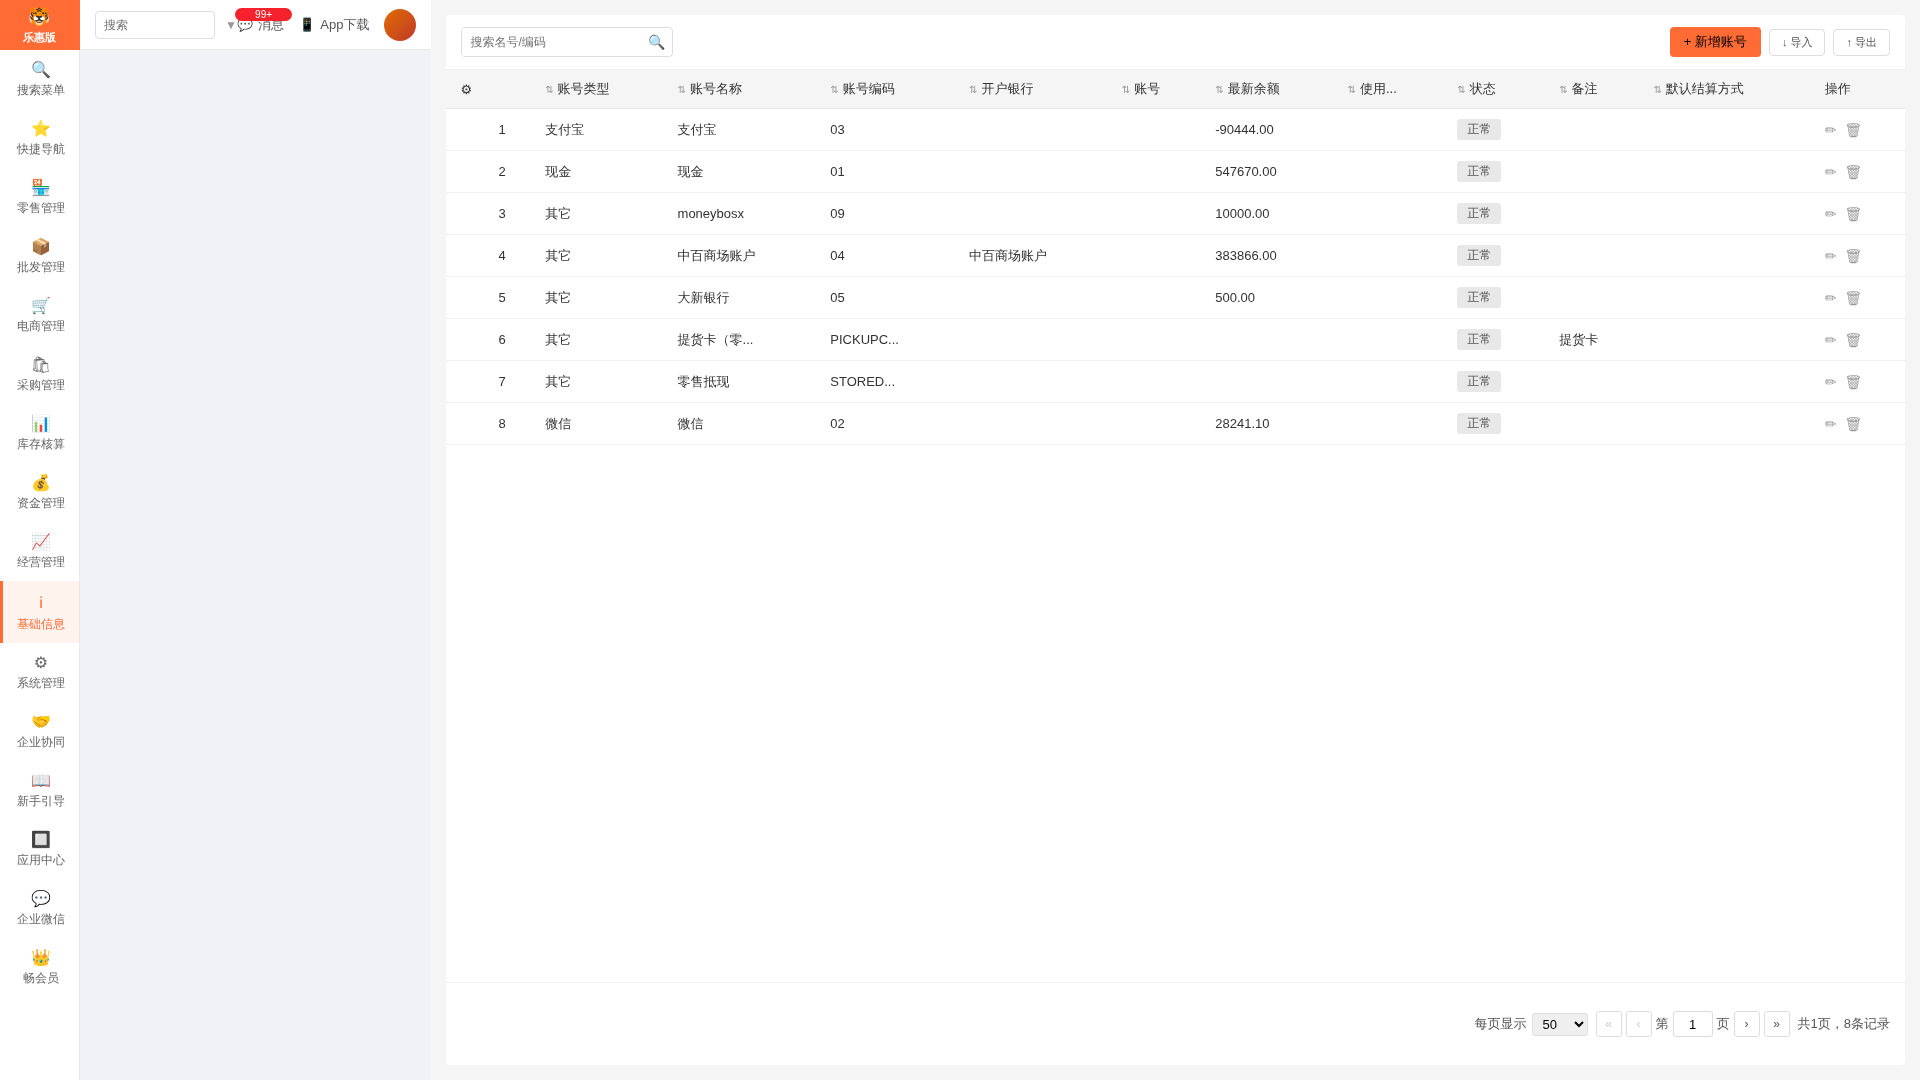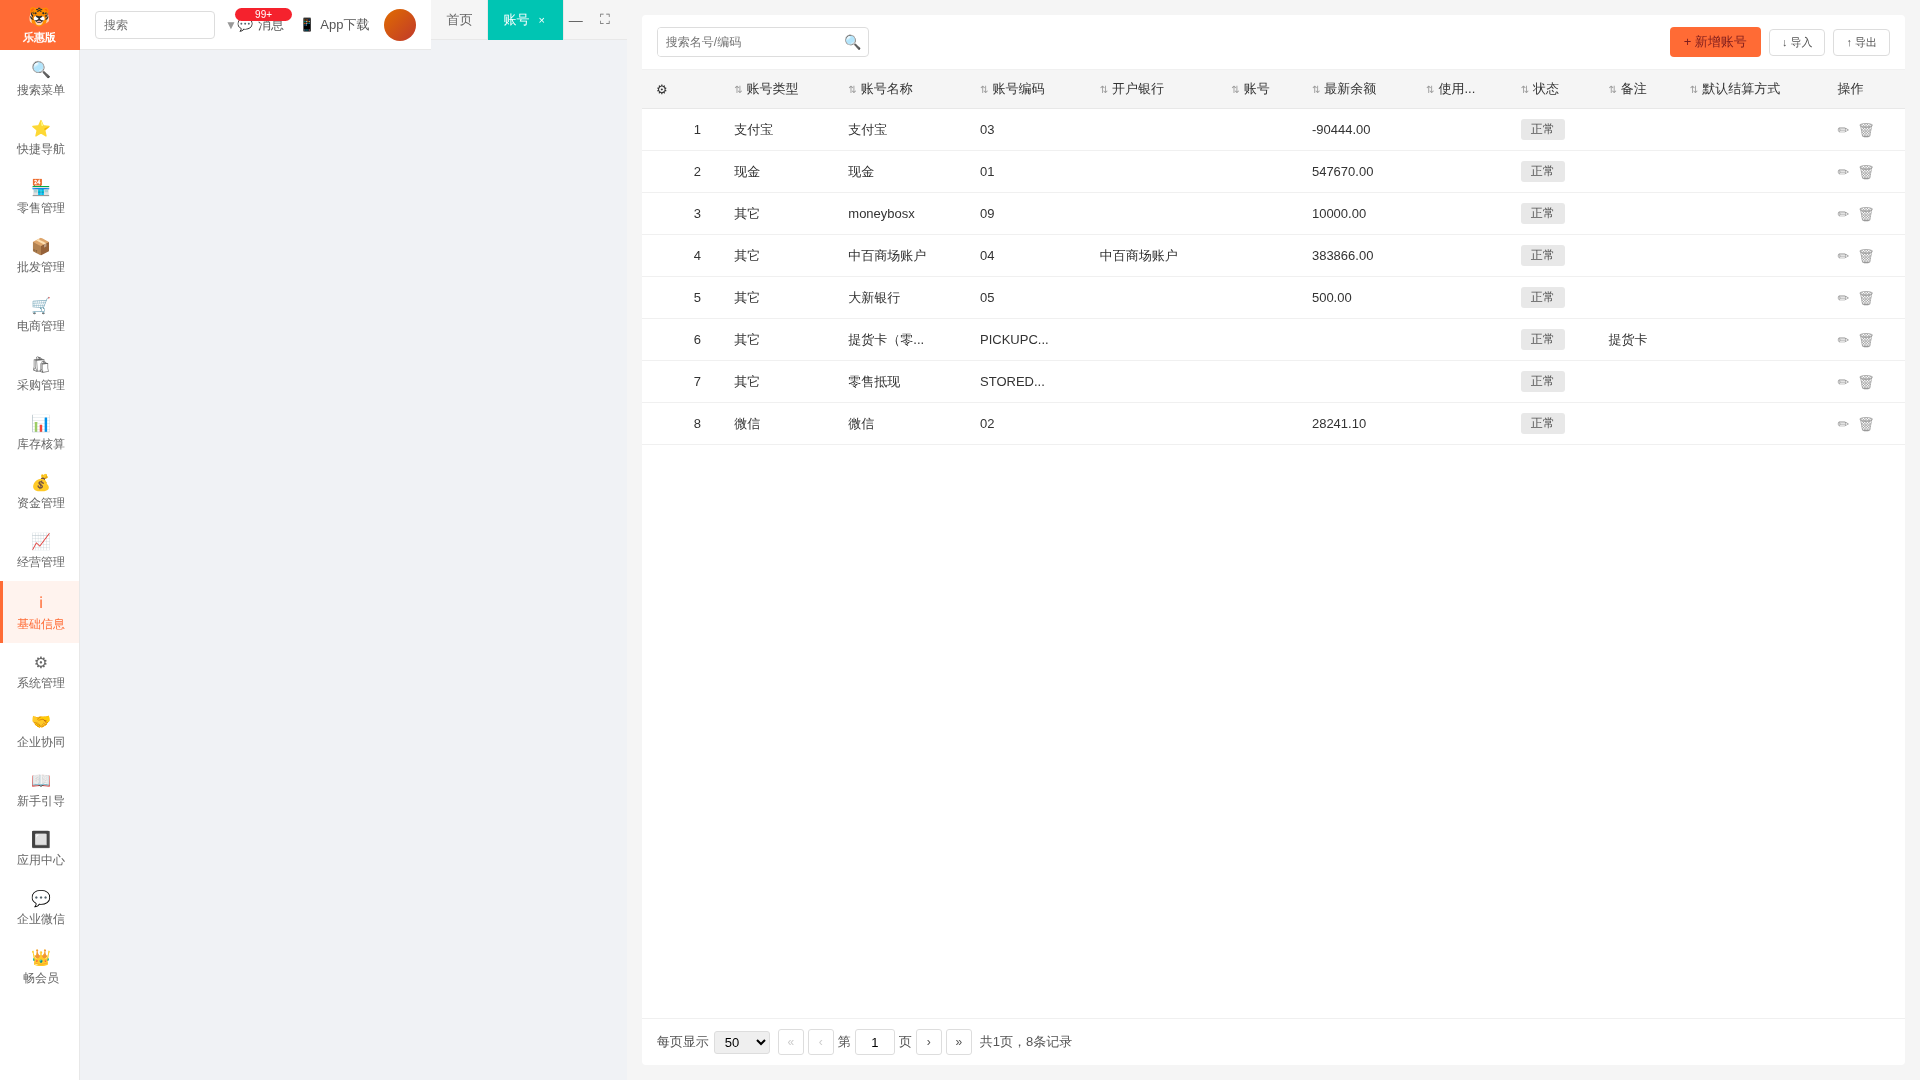--- a/index.html
+++ b/index.html
@@ -225,21 +225,21 @@
       color: #999;
       font-size: 14px;
     }
     .toolbar-right {
       display: flex;
       align-items: center;
       gap: 8px;
     }
     .btn-add {
       background: #ff6b35;
-      color: #7f1d1d;
+      color: #000000;
       border: none;
       border-radius: 4px;
       padding: 6px 14px;
       cursor: pointer;
       font-size: 13px;
       display: flex;
       align-items: center;
       gap: 4px;
     }
     .btn-outline {
@@ -300,24 +300,24 @@
       gap: 8px;
     }
     .action-btn {
       cursor: pointer;
       color: #999;
       font-size: 14px;
     }
 
     
     .pagination {
-      padding: 10px 15px;
-      display: flex;
-      align-items: center;
-      justify-content: flex-start;
+      padding: 28px 15px;
+      display: flex;
+      align-items: center;
+      justify-content: flex-end;
       gap: 8px;
       border-top: 1px solid #f0f0f0;
     }
     .page-size-wrap {
       display: flex;
       align-items: center;
       gap: 5px;
       color: #555;
       font-size: 13px;
     }
@@ -445,33 +445,20 @@
         <span class="msg-badge">99+</span>
       </div>
       <div class="app-btn">
         <span>📱</span>
         <span>App下载</span>
       </div>
       <div class="avatar" style="background: linear-gradient(135deg, #e06c00, #c0392b);"></div>
     </div>
   </div>
 
-  <div class="tab-bar">
-    <div class="tab-item">
-      <span>首页</span>
-    </div>
-    <div class="tab-item active">
-      <span>账号</span>
-      <span class="tab-close">×</span>
-    </div>
-    <div class="tab-actions">
-      <div class="tab-action-btn">—</div>
-      <div class="tab-action-btn">⛶</div>
-    </div>
-  </div>
 
   <div class="content-area">
     <div class="content-panel">
 
       <div class="toolbar">
         <div class="toolbar-left">
           <div class="search-input-wrap">
             <input class="search-input" type="text" placeholder="搜索名号/编码" style="">
             <button class="search-btn">🔍</button>
           </div>

